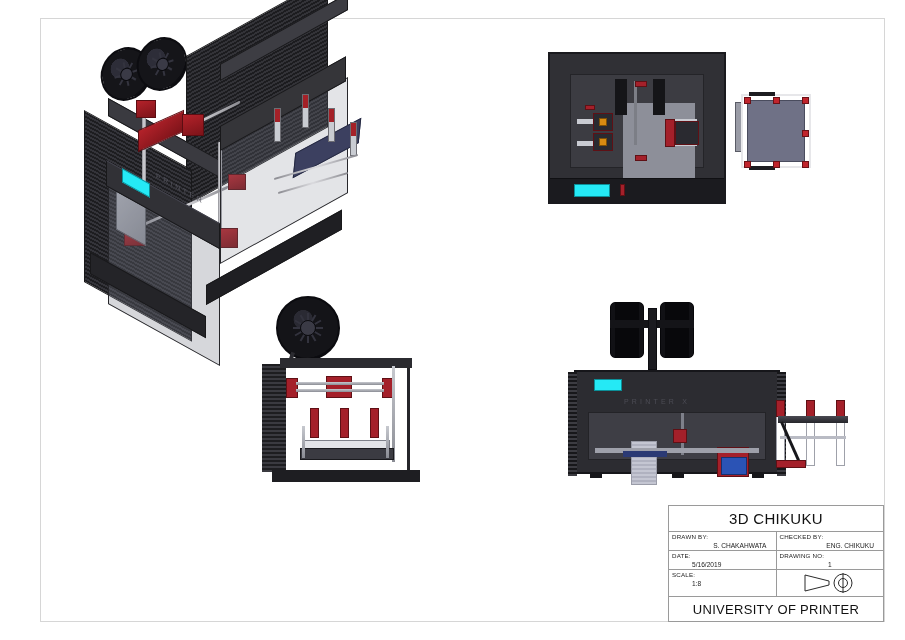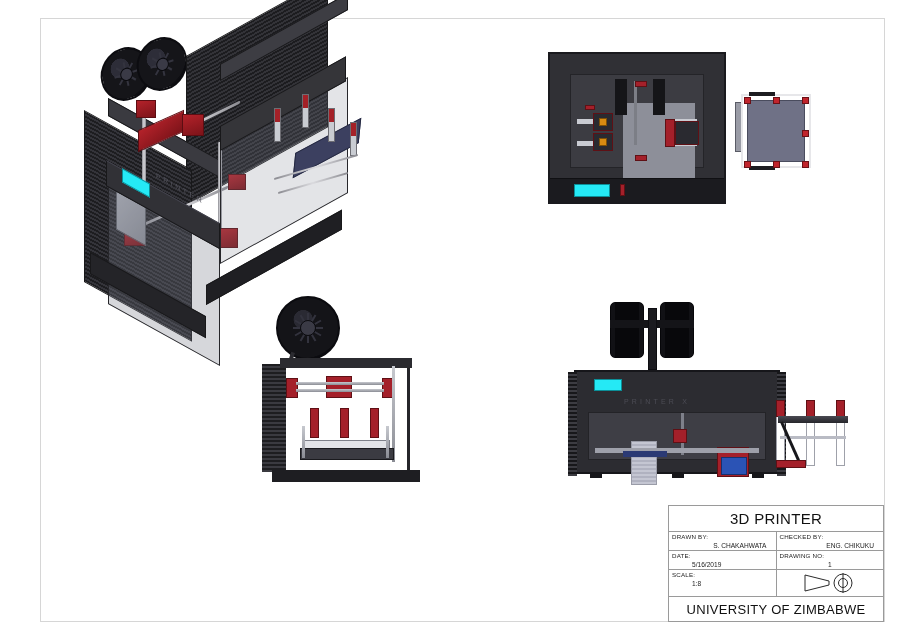--- a/index.html
+++ b/index.html
@@ -429,21 +429,21 @@
       <div class="fv-sub-tip" style="left:62px;"></div>
       <div class="fv-sub-rail"></div>
       <div class="fv-sub-rail2"></div>
       <div class="fv-sub-diag"></div>
       <div class="fv-sub-base"></div>
     </div>
   </div>
 
   <div id="title-block">
 
-    <div class="tb-title">3D PRINTER</div>
+    <div class="tb-title">3D CHIKUKU</div>
 
     <div class="tb-rows">
 
       <div class="tb-row">
         <div class="tb-cell">
           <span class="tb-label">DRAWN BY:</span>
           <span class="tb-value">S. CHAKAHWATA</span>
         </div>
         <div class="tb-cell">
           <span class="tb-label">CHECKED BY:</span>
@@ -472,16 +472,16 @@
             <path d="M4 4 L28 10 L28 14 L4 20 Z" fill="none" stroke="#2b2b2b" stroke-width="1"></path>
             <circle cx="42" cy="12" r="9" fill="none" stroke="#2b2b2b" stroke-width="1"></circle>
             <circle cx="42" cy="12" r="4.5" fill="none" stroke="#2b2b2b" stroke-width="1"></circle>
             <line x1="42" y1="2" x2="42" y2="22" stroke="#2b2b2b" stroke-width="1"></line>
           </svg>
         </div>
       </div>
 
     </div>
 
-    <div class="tb-footer">UNIVERSITY OF ZIMBABWE</div>
+    <div class="tb-footer">UNIVERSITY OF PRINTER</div>
   </div>
 
 </div>
 
 </body></html>

